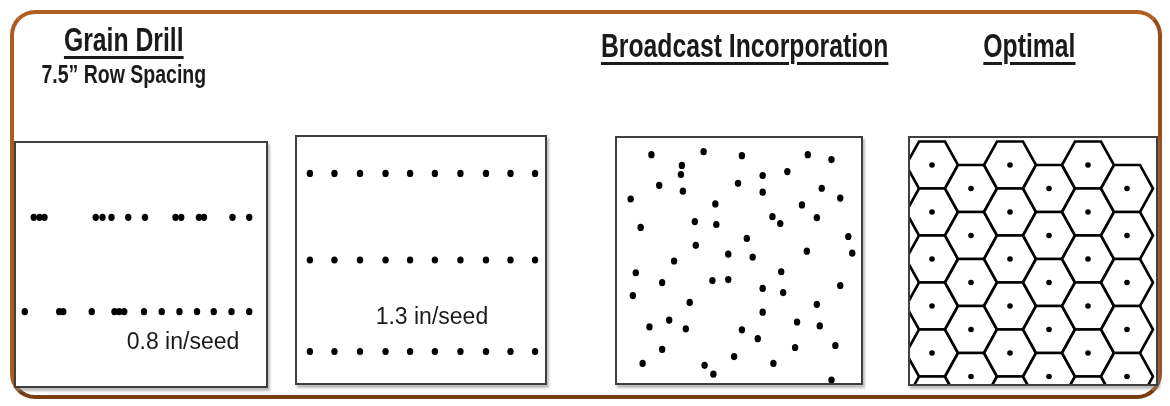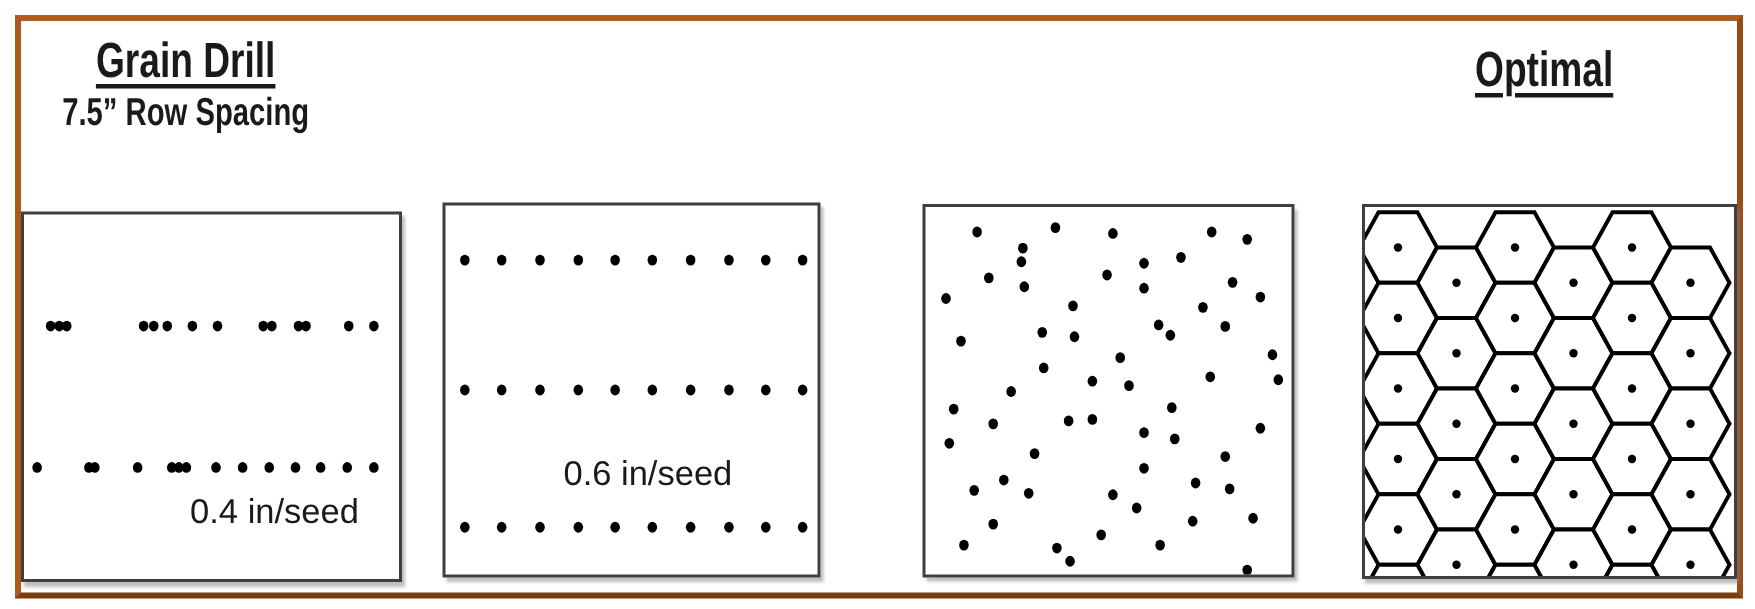--- a/index.html
+++ b/index.html
@@ -34,30 +34,33 @@
   .plot{position:absolute;left:0;top:0;width:100%;height:100%;display:block;}
 
   .seed-label{position:absolute;transform:translate(-50%,-50%);
               font-size:23px;white-space:nowrap;color:#1a1a1a;}
   .label-1{left:66.8%;top:81.5%;}
   .label-2{left:54.4%;top:72.8%;}
 </style>
 </head>
 <body>
 
-<div class="frame" id="frame" style="border-color: rgb(176, 94, 32) rgb(154, 76, 24) rgb(122, 61, 16) rgb(173, 90, 30);">
+<div class="frame" id="frame" style="border-color: rgb(176, 94, 32) rgb(154, 76, 24) rgb(122, 61, 16) rgb(173, 90, 30); border-radius: 25px;">
 
   <div class="head head-1">
     <div class="title"><span class="tspan">Grain Drill</span></div>
     <div class="subtitle"><span class="sspan">7.5” Row Spacing</span></div>
   </div>
 
   <div class="head head-2">
   </div>
 
+  <div class="head head-3">
+    <div class="title"><span class="tspan">Broadcast Incorporation</span></div>
+  </div>
 
   <div class="head head-4">
     <div class="title"><span class="tspan">Optimal</span></div>
   </div>
 
   <div class="box box-1">
     <svg class="plot" viewBox="0 0 250 243">
         <ellipse cx="17.75" cy="74.358" rx="3.2" ry="3.6" fill="#000000"></ellipse>
         <ellipse cx="23.5" cy="74.358" rx="3.2" ry="3.6" fill="#000000"></ellipse>
         <ellipse cx="28.5" cy="74.358" rx="3.2" ry="3.6" fill="#000000"></ellipse>
@@ -80,21 +83,21 @@
         <ellipse cx="103.25" cy="168.64200000000002" rx="3.2" ry="3.6" fill="#000000"></ellipse>
         <ellipse cx="108.25" cy="168.64200000000002" rx="3.2" ry="3.6" fill="#000000"></ellipse>
         <ellipse cx="128" cy="168.64200000000002" rx="3.2" ry="3.6" fill="#000000"></ellipse>
         <ellipse cx="145.75" cy="168.64200000000002" rx="3.2" ry="3.6" fill="#000000"></ellipse>
         <ellipse cx="163.5" cy="168.64200000000002" rx="3.2" ry="3.6" fill="#000000"></ellipse>
         <ellipse cx="181.00000000000003" cy="168.64200000000002" rx="3.2" ry="3.6" fill="#000000"></ellipse>
         <ellipse cx="197.74999999999997" cy="168.64200000000002" rx="3.2" ry="3.6" fill="#000000"></ellipse>
         <ellipse cx="215.5" cy="168.64200000000002" rx="3.2" ry="3.6" fill="#000000"></ellipse>
         <ellipse cx="233.24999999999997" cy="168.64200000000002" rx="3.2" ry="3.6" fill="#000000"></ellipse>
       </svg>
-    <div class="seed-label label-1">0.4 in/seed</div>
+    <div class="seed-label label-1">0.8 in/seed</div>
   </div>
 
   <div class="box box-2">
     <svg class="plot" viewBox="0 0 248 246">
         <ellipse cx="12.896" cy="36.40800000000001" rx="3.2" ry="3.6" fill="#000000"></ellipse>
         <ellipse cx="37.448" cy="36.40800000000001" rx="3.2" ry="3.6" fill="#000000"></ellipse>
         <ellipse cx="62.992000000000004" cy="36.40800000000001" rx="3.2" ry="3.6" fill="#000000"></ellipse>
         <ellipse cx="88.53600000000002" cy="36.40800000000001" rx="3.2" ry="3.6" fill="#000000"></ellipse>
         <ellipse cx="113.08800000000001" cy="36.40800000000001" rx="3.2" ry="3.6" fill="#000000"></ellipse>
         <ellipse cx="137.888" cy="36.40800000000001" rx="3.2" ry="3.6" fill="#000000"></ellipse>
@@ -116,21 +119,21 @@
         <ellipse cx="37.448" cy="214.512" rx="3.2" ry="3.6" fill="#000000"></ellipse>
         <ellipse cx="62.992000000000004" cy="214.512" rx="3.2" ry="3.6" fill="#000000"></ellipse>
         <ellipse cx="88.53600000000002" cy="214.512" rx="3.2" ry="3.6" fill="#000000"></ellipse>
         <ellipse cx="113.08800000000001" cy="214.512" rx="3.2" ry="3.6" fill="#000000"></ellipse>
         <ellipse cx="137.888" cy="214.512" rx="3.2" ry="3.6" fill="#000000"></ellipse>
         <ellipse cx="163.43200000000002" cy="214.512" rx="3.2" ry="3.6" fill="#000000"></ellipse>
         <ellipse cx="188.976" cy="214.512" rx="3.2" ry="3.6" fill="#000000"></ellipse>
         <ellipse cx="213.528" cy="214.512" rx="3.2" ry="3.6" fill="#000000"></ellipse>
         <ellipse cx="238.07999999999998" cy="214.512" rx="3.2" ry="3.6" fill="#000000"></ellipse>
       </svg>
-    <div class="seed-label label-2">0.6 in/seed</div>
+    <div class="seed-label label-2">1.3 in/seed</div>
   </div>
 
   <div class="box box-3">
     <svg class="plot" viewBox="0 0 244 245">
         <ellipse cx="34.403999999999996" cy="16.66" rx="3.2" ry="3.6" fill="#000000"></ellipse>
         <ellipse cx="86.61999999999999" cy="13.719999999999999" rx="3.2" ry="3.6" fill="#000000"></ellipse>
         <ellipse cx="124.928" cy="17.64" rx="3.2" ry="3.6" fill="#000000"></ellipse>
         <ellipse cx="190.808" cy="16.66" rx="3.2" ry="3.6" fill="#000000"></ellipse>
         <ellipse cx="214.476" cy="21.560000000000002" rx="3.2" ry="3.6" fill="#000000"></ellipse>
         <ellipse cx="64.904" cy="27.439999999999998" rx="3.2" ry="3.6" fill="#000000"></ellipse>

